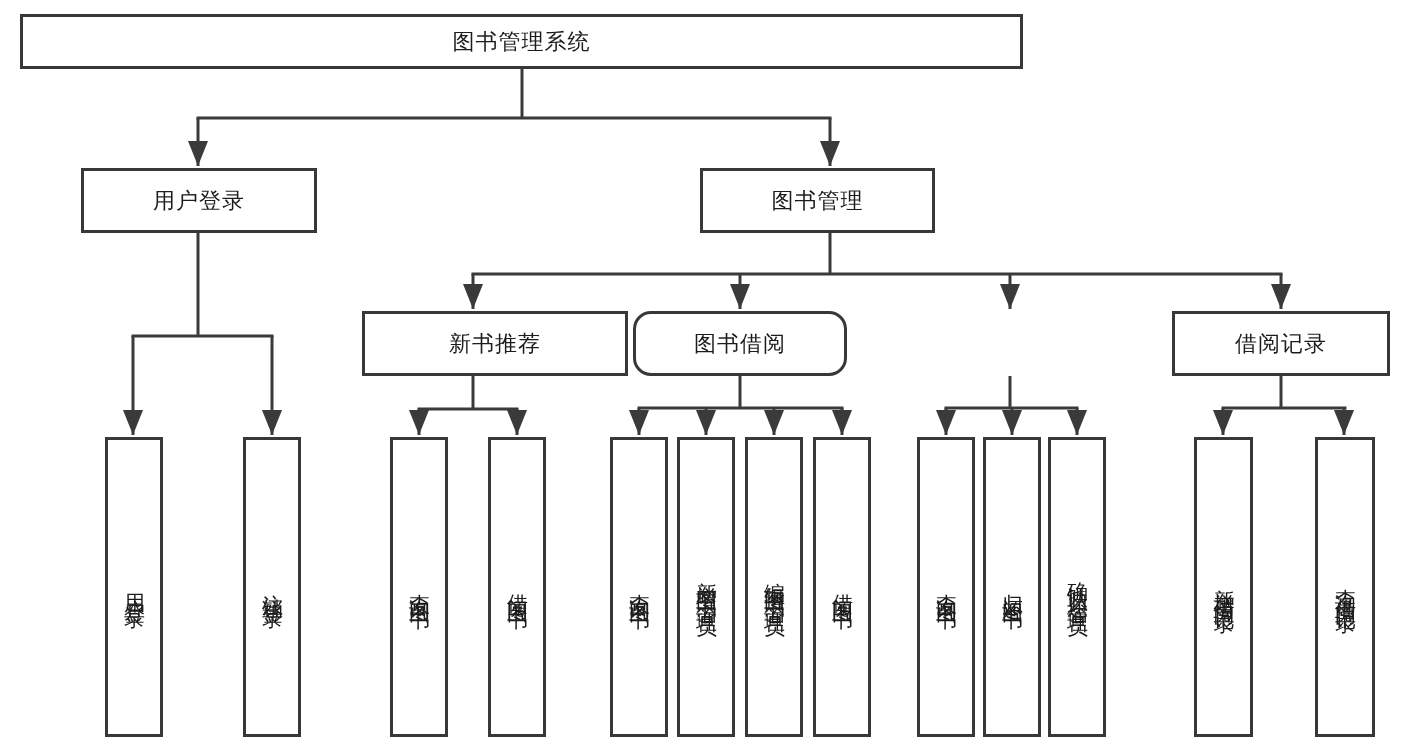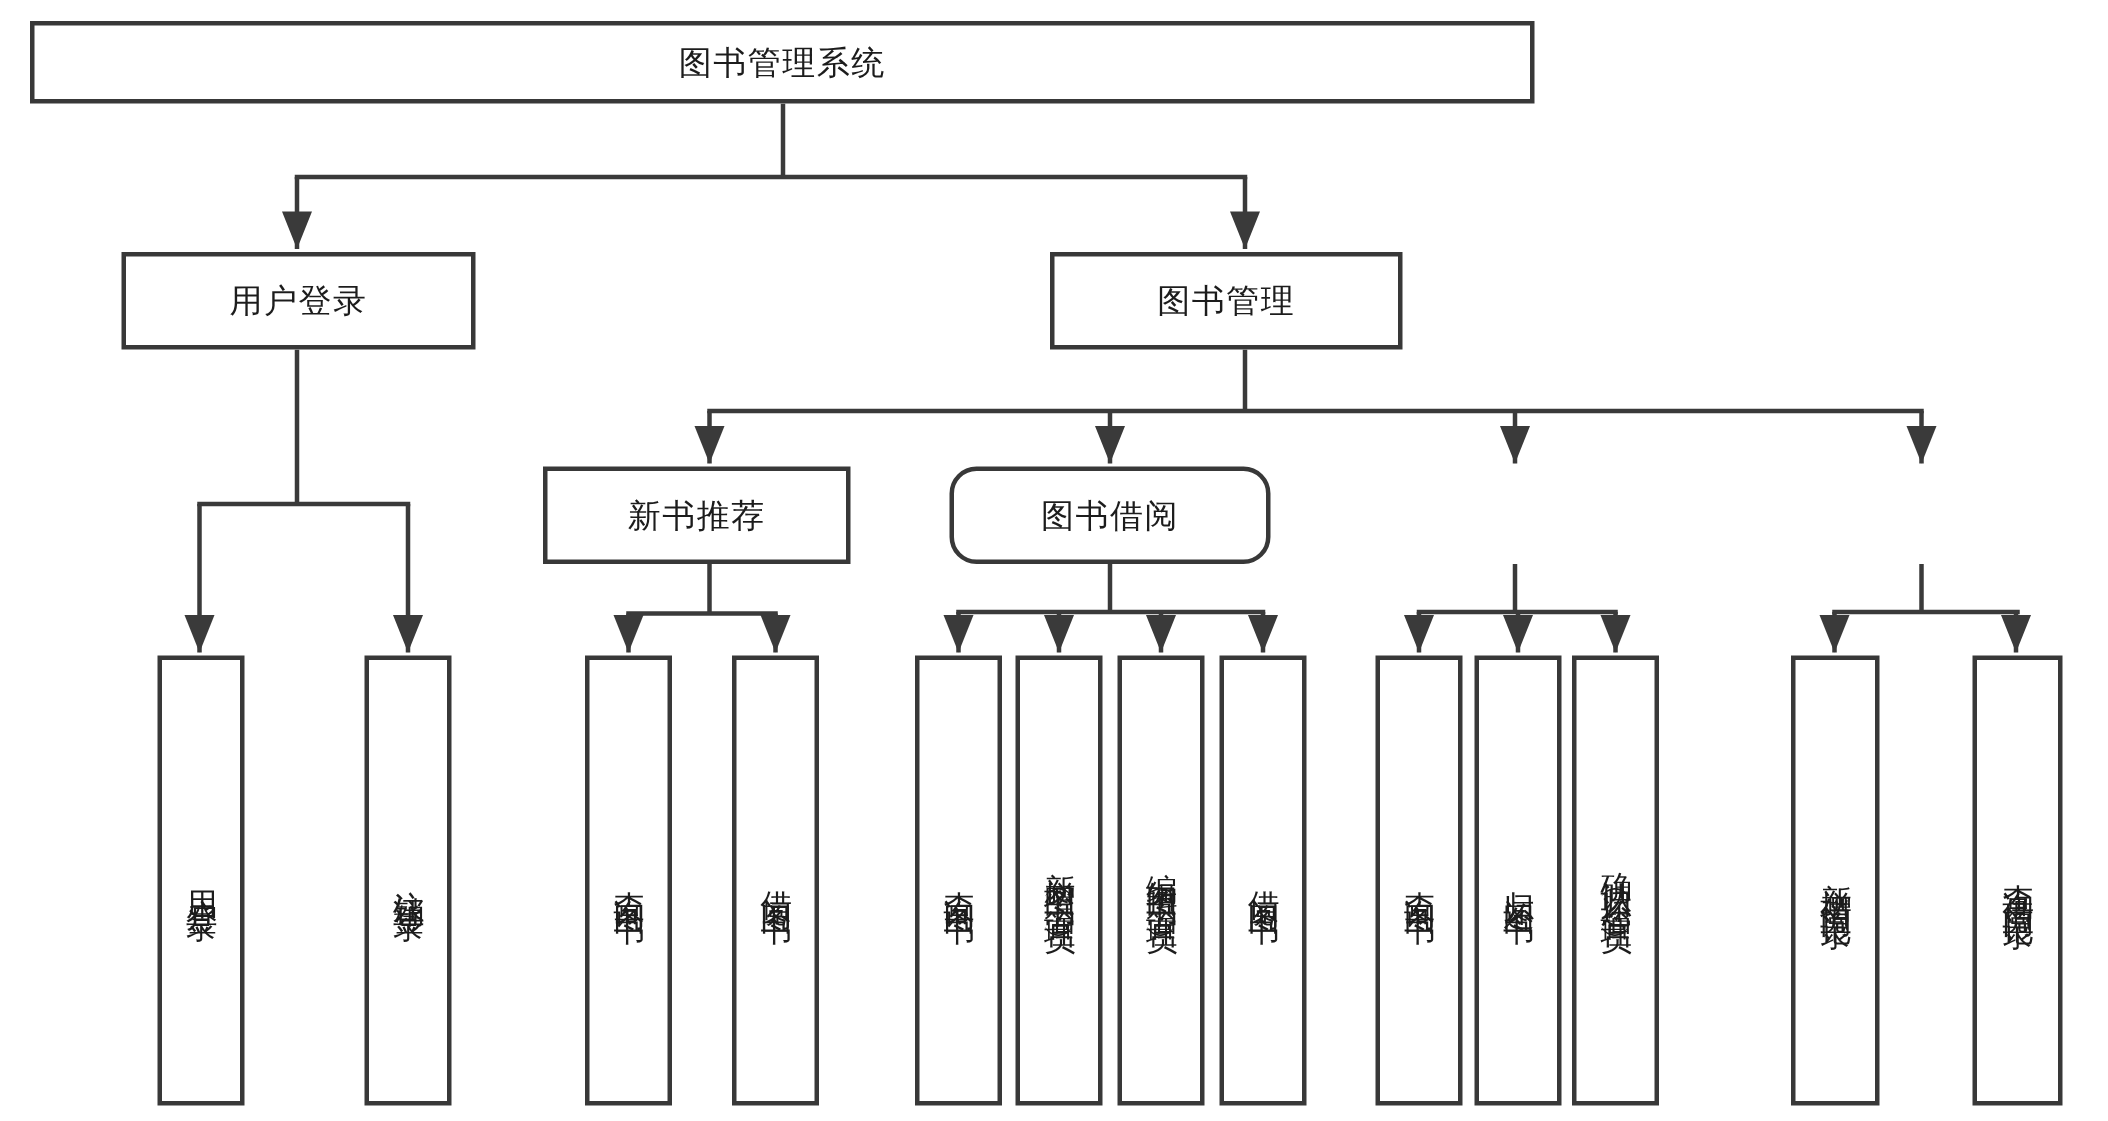--- a/index.html
+++ b/index.html
@@ -134,26 +134,29 @@
     <span>图书管理系统</span>
   </div>
 
   <div class="hbox" style="left:81px; top:168px; width:236px; height:65px;">
     <span>用户登录</span>
   </div>
   <div class="hbox" style="left:700px; top:168px; width:235px; height:65px;">
     <span>图书管理</span>
   </div>
 
-  <div class="hbox" style="left:362px; top:311px; width:205px; height:65px;">
+  <div class="hbox" style="left:362px; top:311px; width:266px; height:65px;">
     <span>新书推荐</span>
   </div>
   <div class="hbox" style="left:633px; top:311px; width:214px; height:65px;border-radius:18px;">
     <span>图书借阅</span>
   </div>
+  <div class="hbox" style="left:1172px; top:311px; width:218px; height:65px;">
+    <span>借阅记录</span>
+  </div>
 
   <div class="vbox" style="left:105px;">
     <span>用户登录</span>
   </div>
   <div class="vbox" style="left:243px;">
     <span>注销登录</span>
   </div>
 
   <div class="vbox" style="left:390px;">
     <span>查询图书</span>

